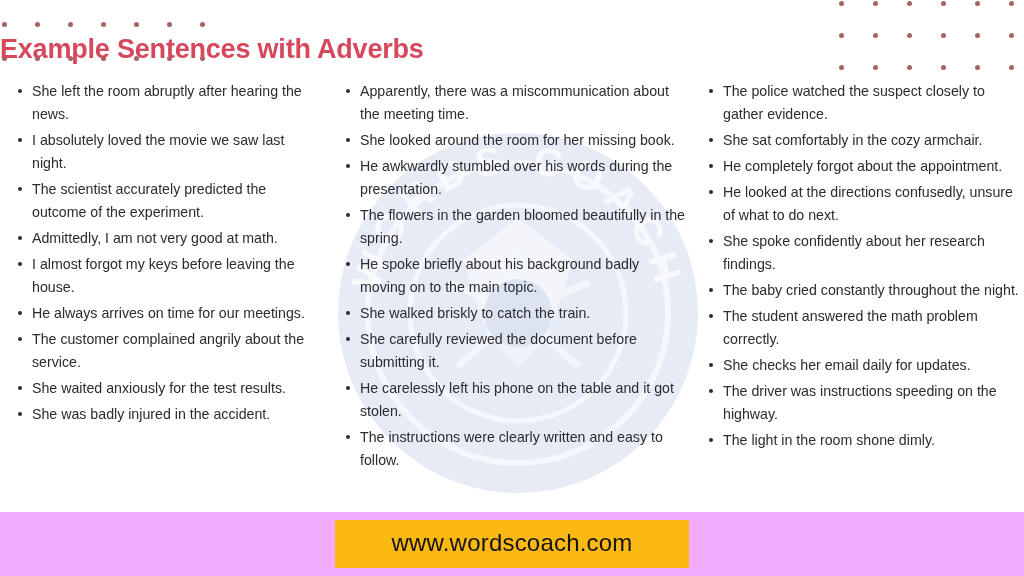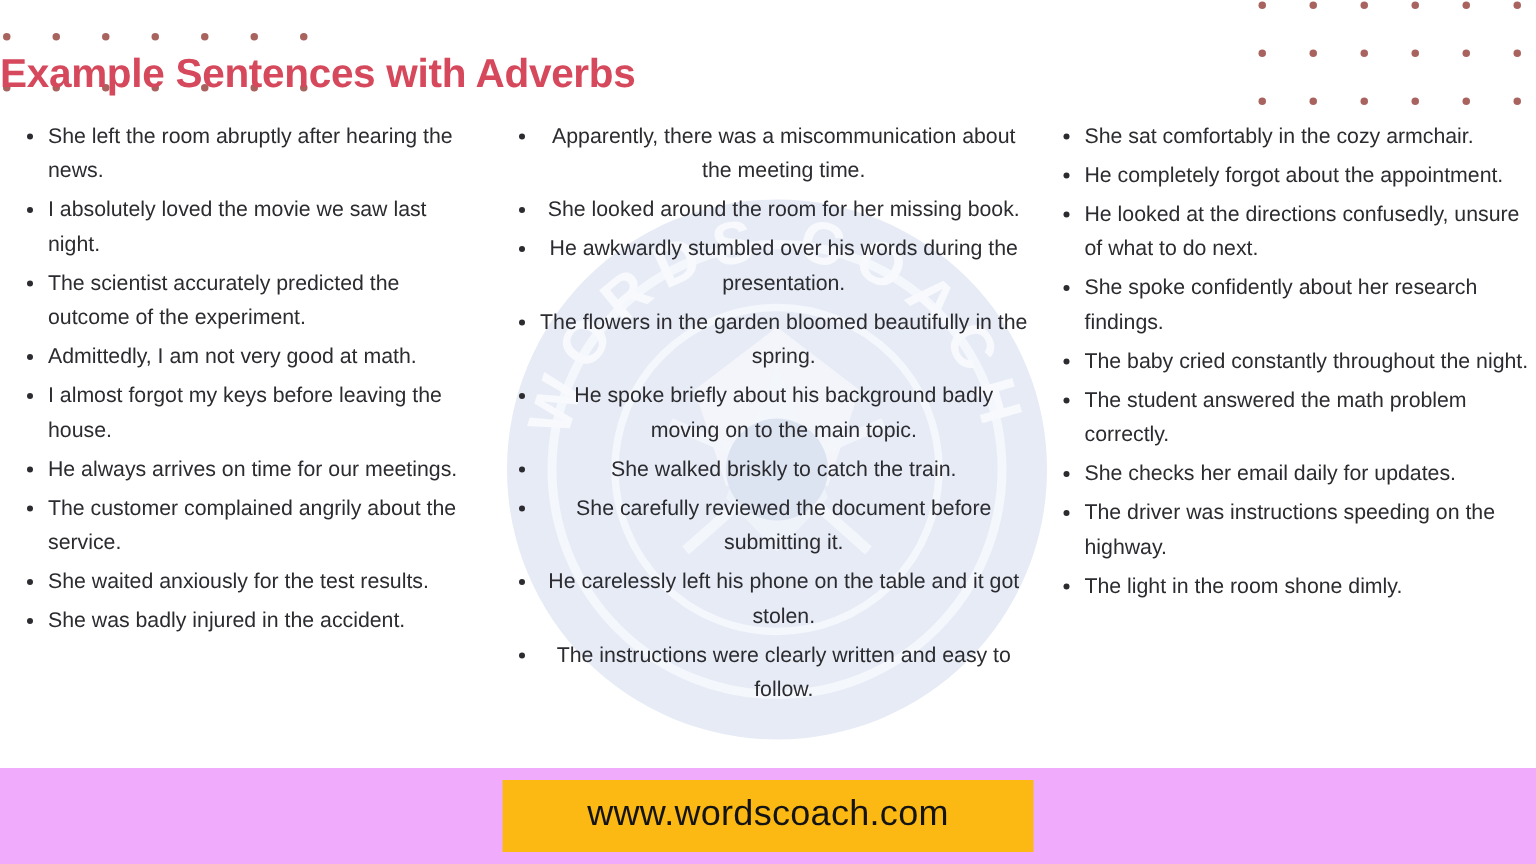--- a/index.html
+++ b/index.html
@@ -69,21 +69,21 @@
     left: 0;
     width: 1024px;
     height: 425px;
     display: flex;
     align-items: flex-start;
   }
   .column {
     box-sizing: border-box;
   }
   .column.c1 { width: 328px; padding-left: 14px; padding-right: 6px; }
-  .column.c2 { width: 363px; padding-left: 14px; padding-right: 6px; text-align: center; }
+  .column.c2 { width: 363px; padding-left: 14px; padding-right: 6px; }
   .column.c3 { width: 333px; padding-left: 14px; padding-right: 4px; }
 
   ul.bullets {
     list-style: none;
     margin: 0;
     padding: 0;
   }
   ul.bullets li {
     position: relative;
     padding-left: 18px;
@@ -221,20 +221,21 @@
           <li>He spoke briefly about his background badly moving on to the main topic.</li>
           <li>She walked briskly to catch the train.</li>
           <li>She carefully reviewed the document before submitting it.</li>
           <li>He carelessly left his phone on the table and it got stolen.</li>
           <li>The instructions were clearly written and easy to follow.</li>
         </ul>
     </div>
 
     <div class="column c3">
       <ul class="bullets" id="list-3">
+          <li>The police watched the suspect closely to gather evidence.</li>
           <li>She sat comfortably in the cozy armchair.</li>
           <li>He completely forgot about the appointment.</li>
           <li>He looked at the directions confusedly, unsure of what to do next.</li>
           <li>She spoke confidently about her research findings.</li>
           <li>The baby cried constantly throughout the night.</li>
           <li>The student answered the math problem correctly.</li>
           <li>She checks her email daily for updates.</li>
           <li>The driver was instructions speeding on the highway.</li>
           <li>The light in the room shone dimly.</li>
         </ul>

